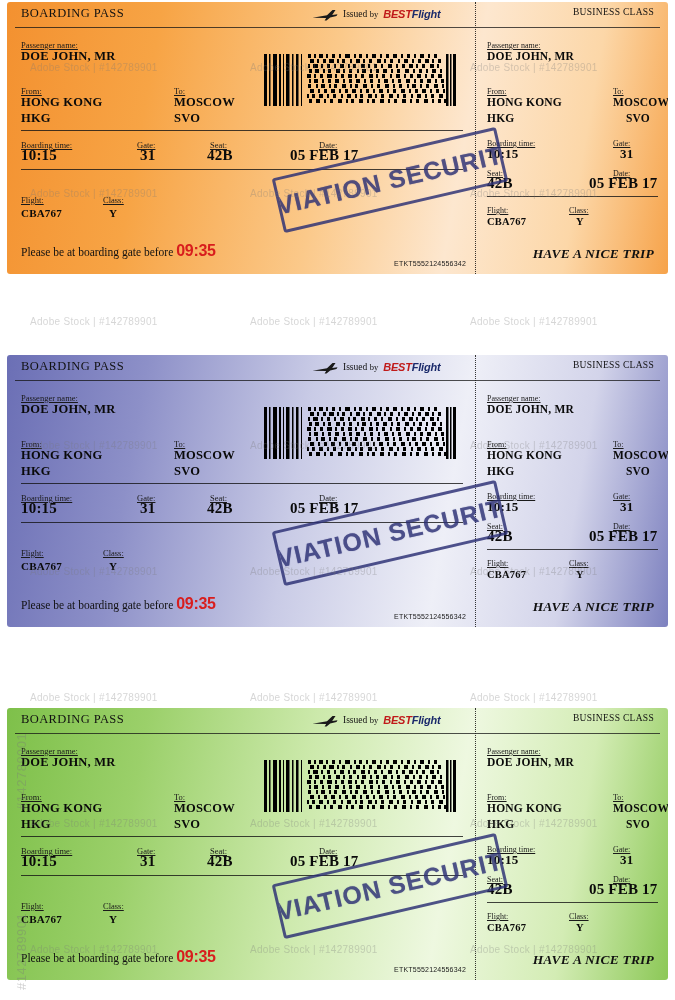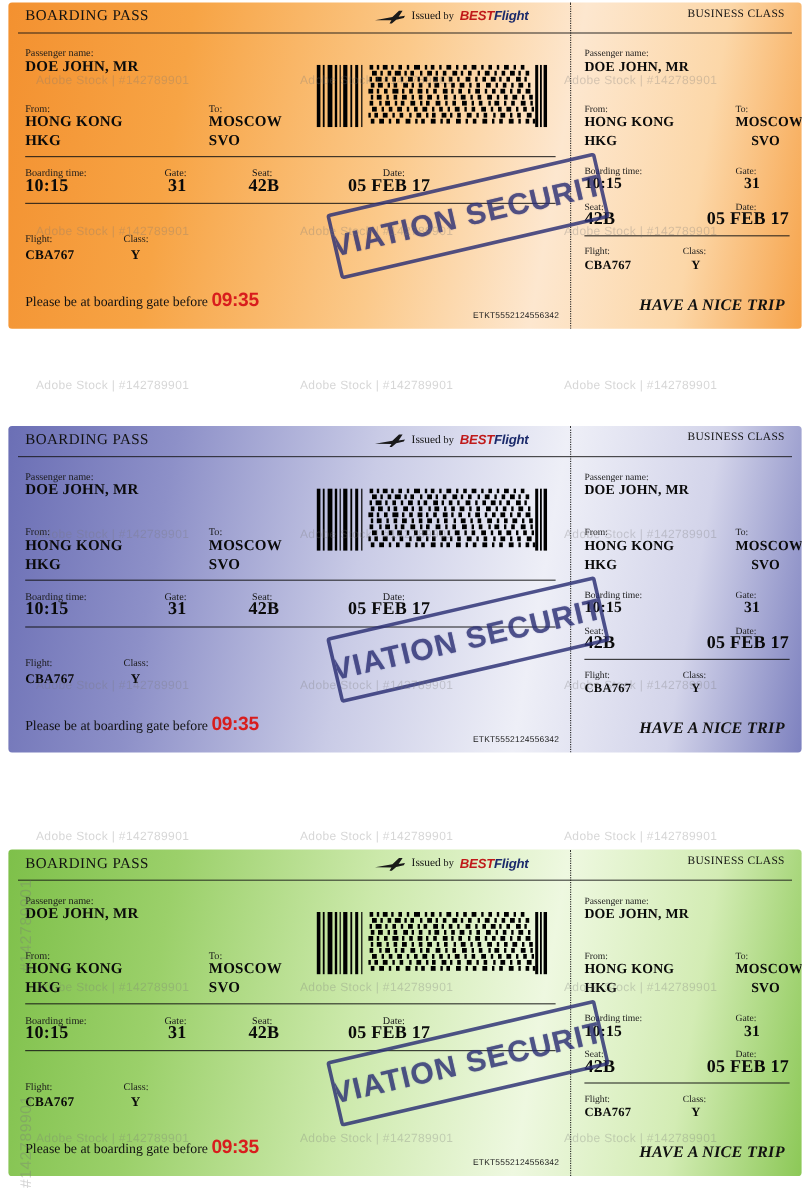--- a/index.html
+++ b/index.html
@@ -117,20 +117,21 @@
   
   .main {
     position: absolute;
     left: 0; top: 26px;
     width: 468px; bottom: 0;
   }
   .label {
     font-size: 8.5px;
     color: #1a1a1a;
     font-family: "Liberation Serif", serif;
+    text-decoration: underline;
   }
   .value {
     font-size: 12.5px;
     color: #0a0a0a;
     font-family: "Liberation Serif", serif;
     font-weight: bold;
     letter-spacing: 0.2px;
   }
   .value.small { font-size: 11px; }
 

